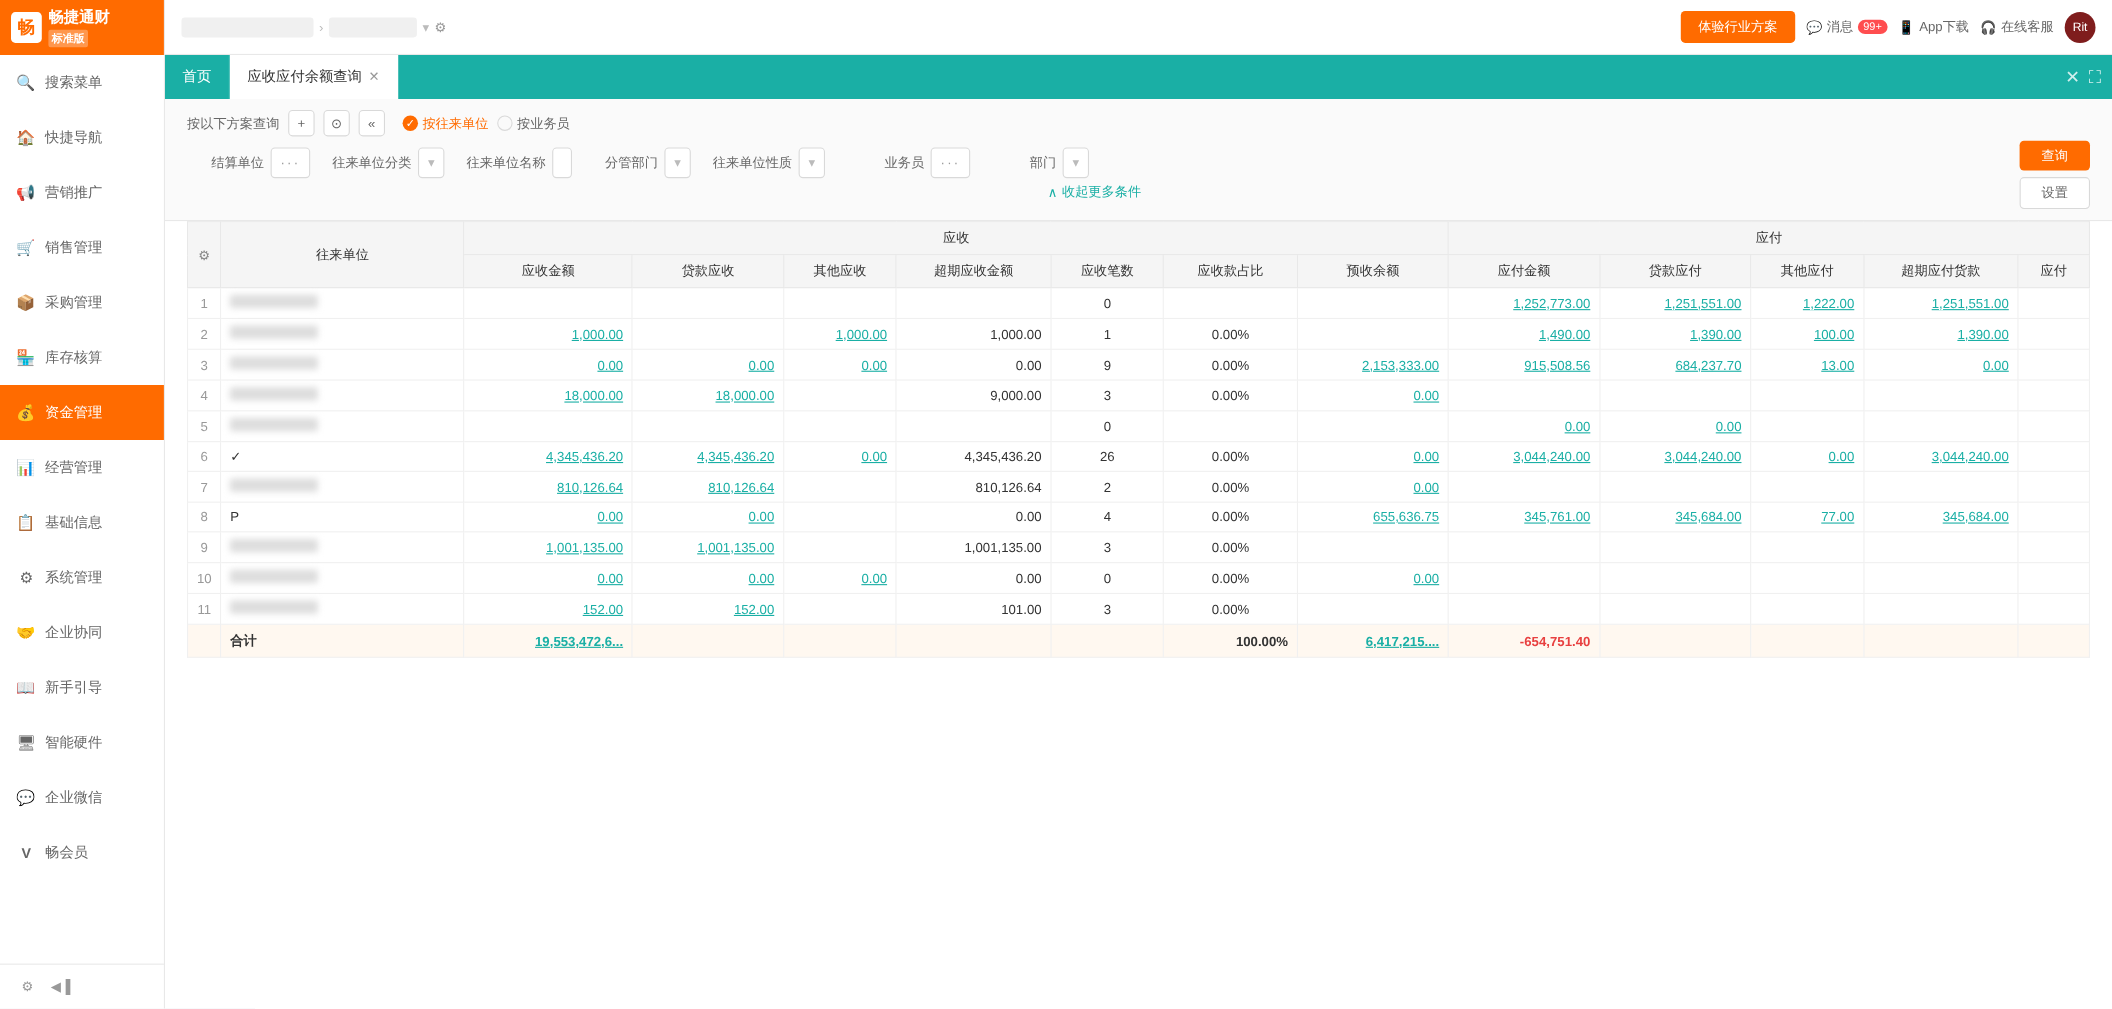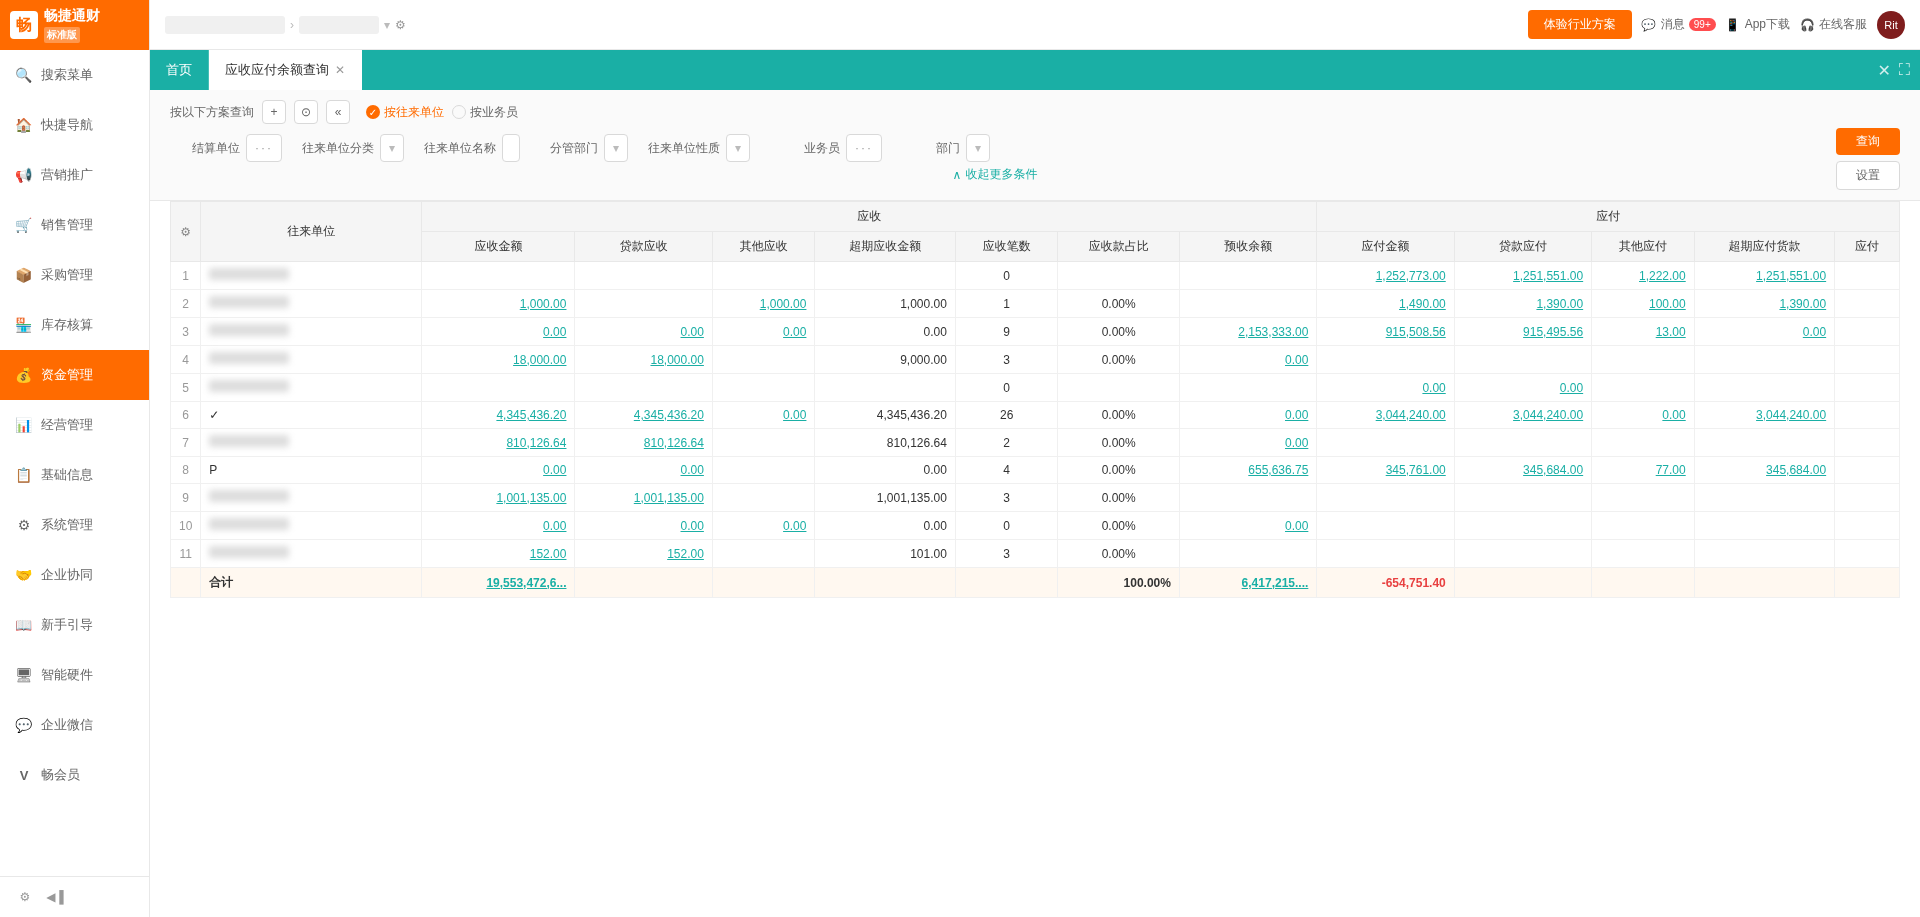--- a/index.html
+++ b/index.html
@@ -354,21 +354,21 @@
               <td class="row-num center">3</td>
               <td class="left"><span style="display: inline-block; width: 80px; height: 12px; background: rgb(221, 221, 221); border-radius: 2px; filter: blur(3px);"></span></td>
               <td class="cell-link">0.00</td>
               <td class="cell-link">0.00</td>
               <td class="cell-link">0.00</td>
               <td>0.00</td>
               <td class="center">9</td>
               <td class="center">0.00%</td>
               <td class="cell-link">2,153,333.00</td>
               <td class="cell-link">915,508.56</td>
-              <td class="cell-link">915,495.56</td>
+              <td class="cell-link">684,237.70</td>
               <td class="cell-link">13.00</td>
               <td class="cell-link">0.00</td>
               <td></td>
             </tr>
             <tr>
               <td class="row-num center">4</td>
               <td class="left"><span style="display: inline-block; width: 80px; height: 12px; background: rgb(221, 221, 221); border-radius: 2px; filter: blur(3px);"></span></td>
               <td class="cell-link">18,000.00</td>
               <td class="cell-link">18,000.00</td>
               <td></td>

